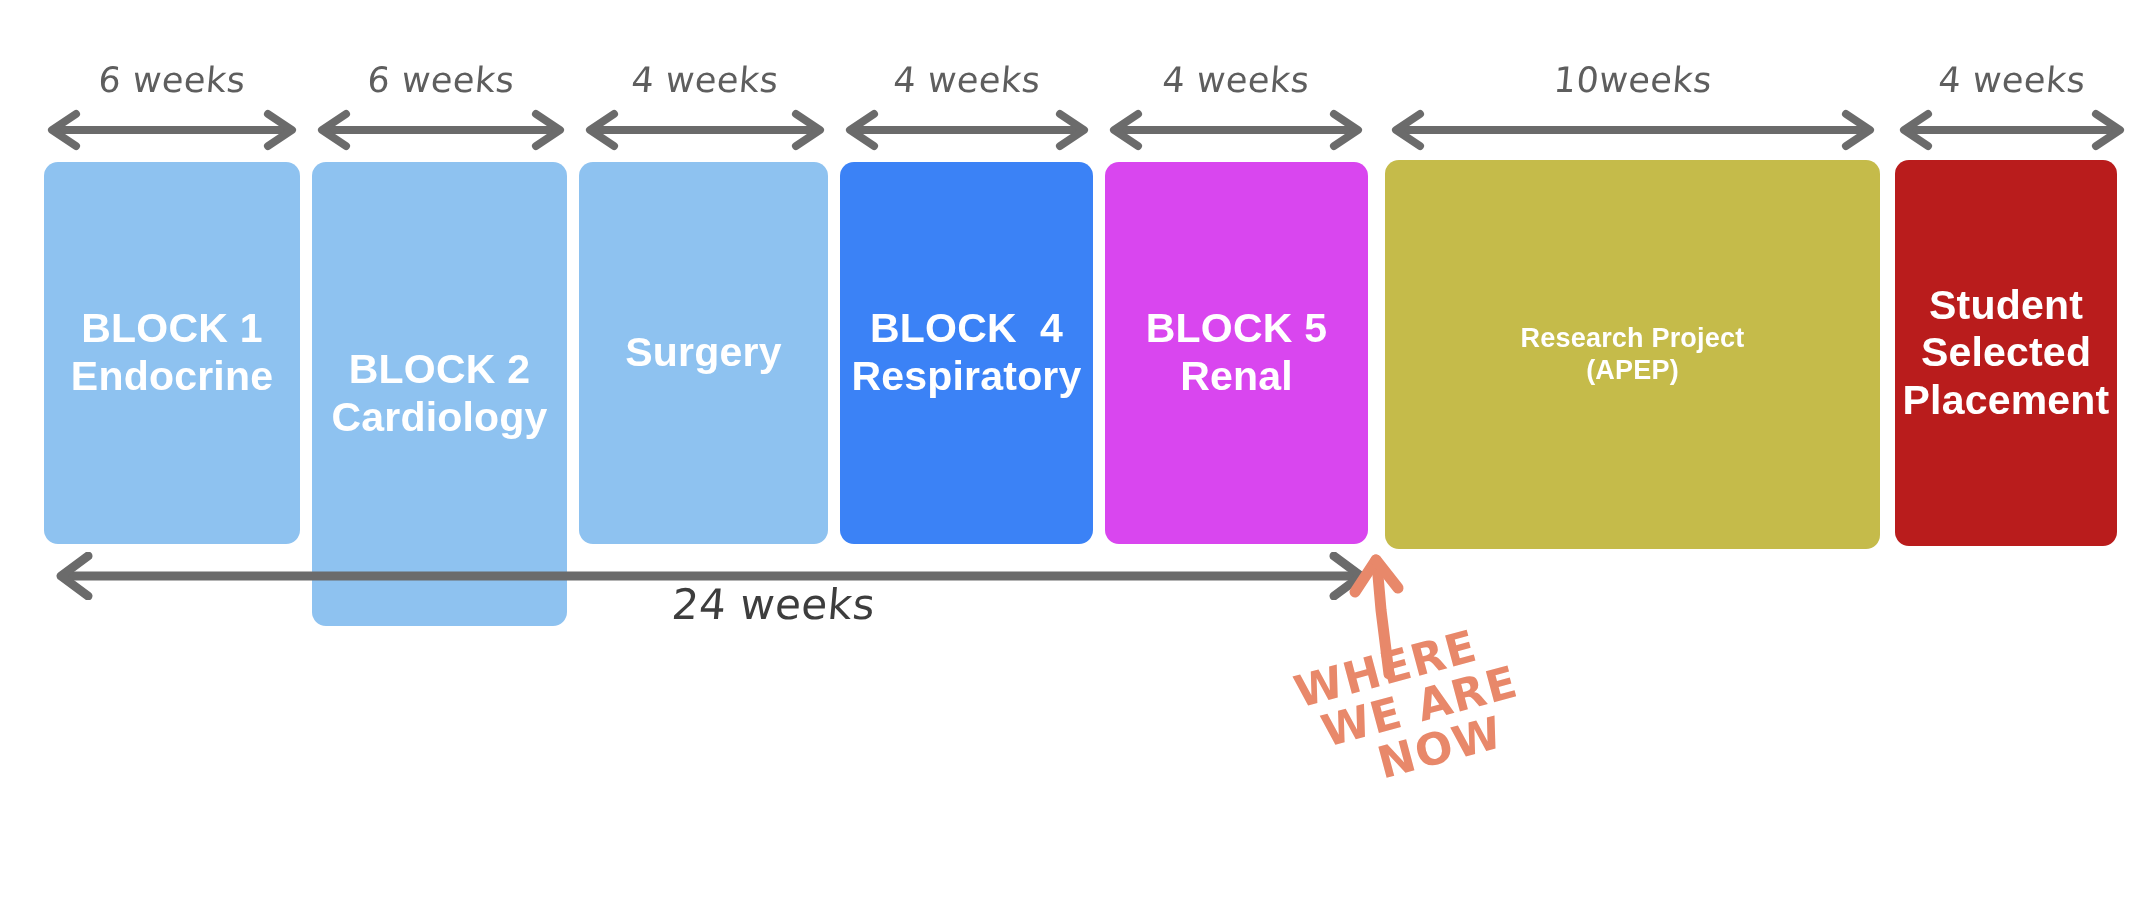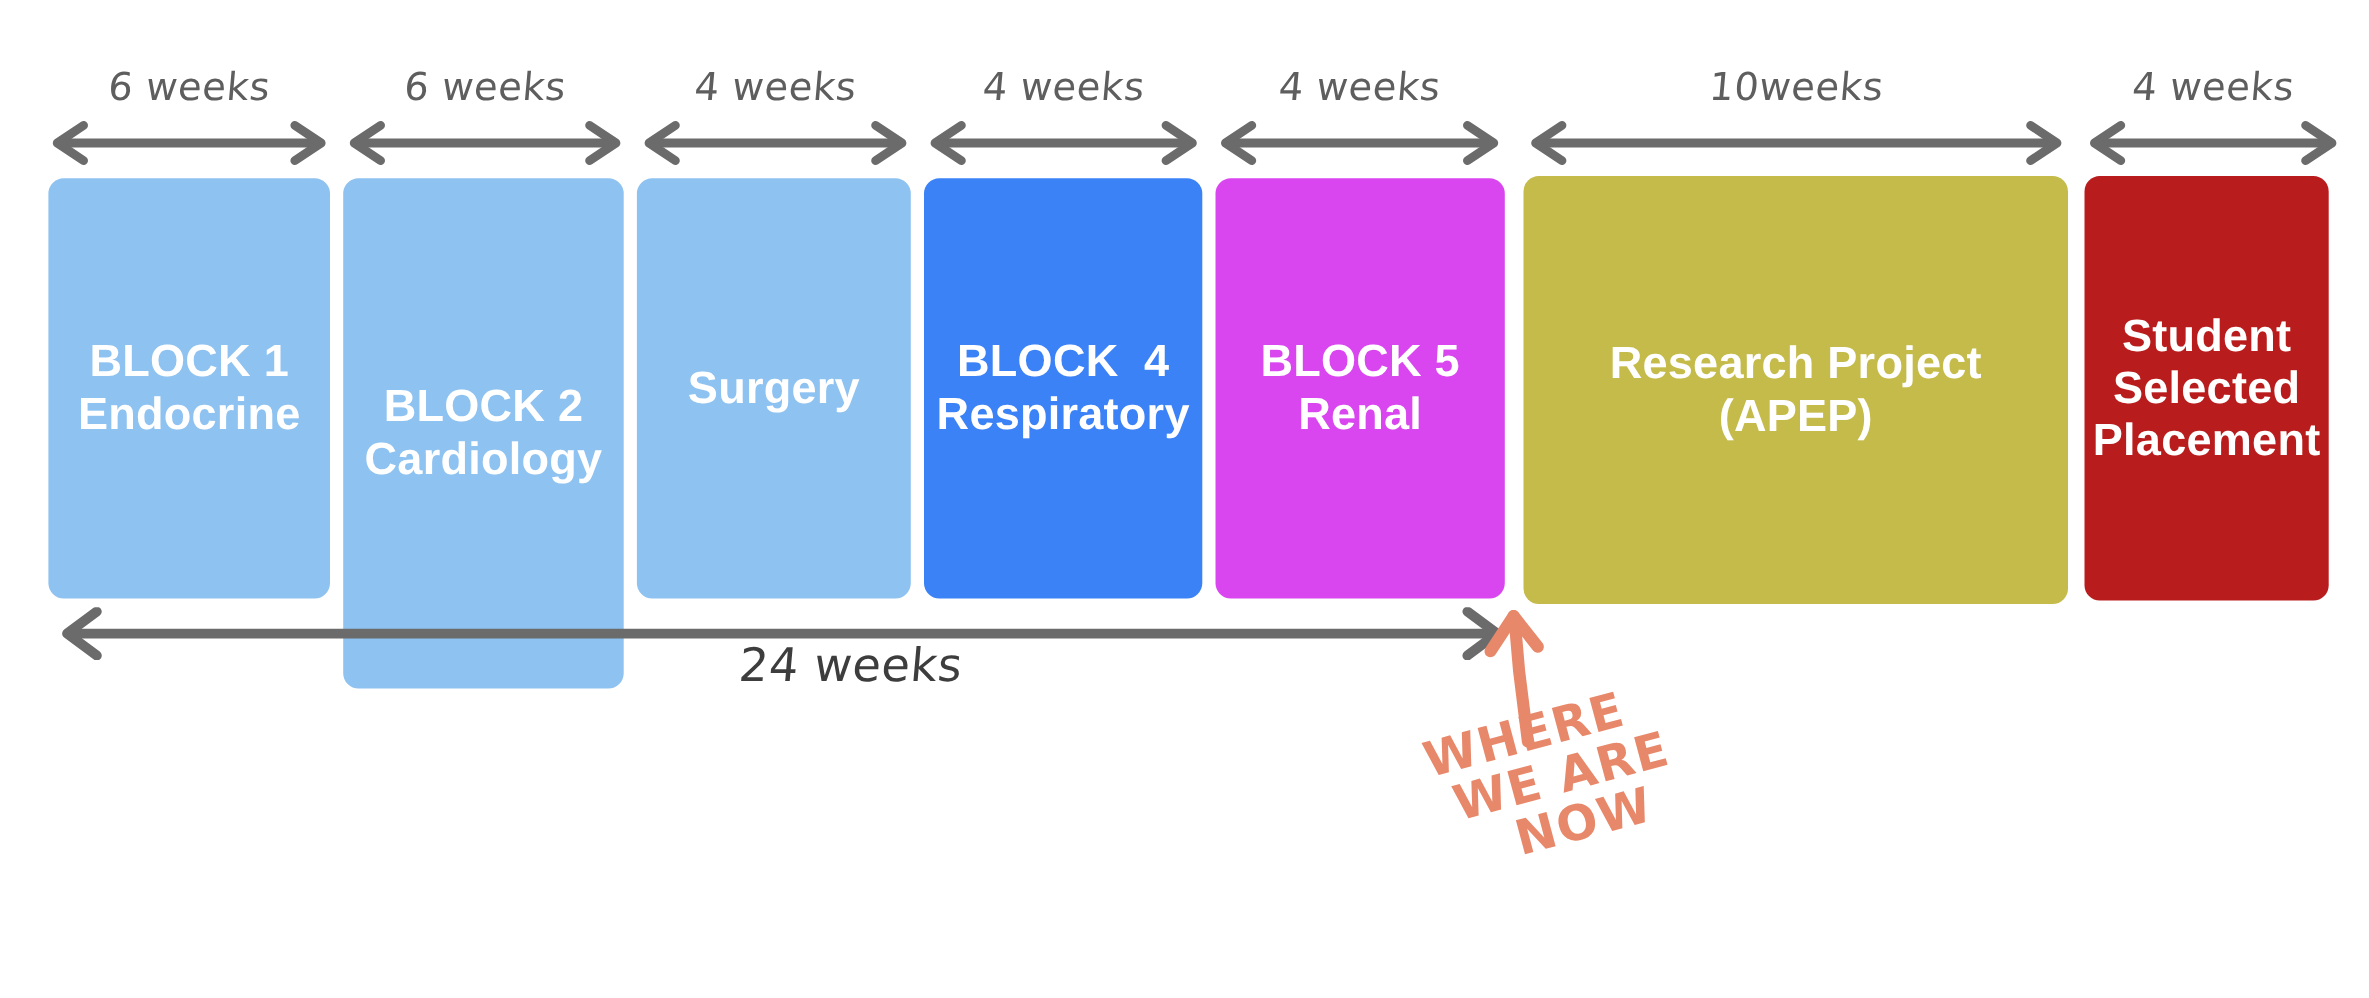--- a/index.html
+++ b/index.html
@@ -36,21 +36,21 @@
     letter-spacing: 0.2px;
     -webkit-font-smoothing: antialiased;
   }
   .block .line {
     display: block;
     white-space: pre;
   }
 
   
   .block.blue  { font-size: 41px; text-align: right; }
-  .block.olive { font-size: 41px; }
+  .block.olive { font-size: 27px; }
   .block.pink  { font-size: 41px; }
 
   
   .measure {
     position: absolute;
     height: 60px;
   }
   .measure svg { display: block; overflow: visible; }
 
   .measure-label {

